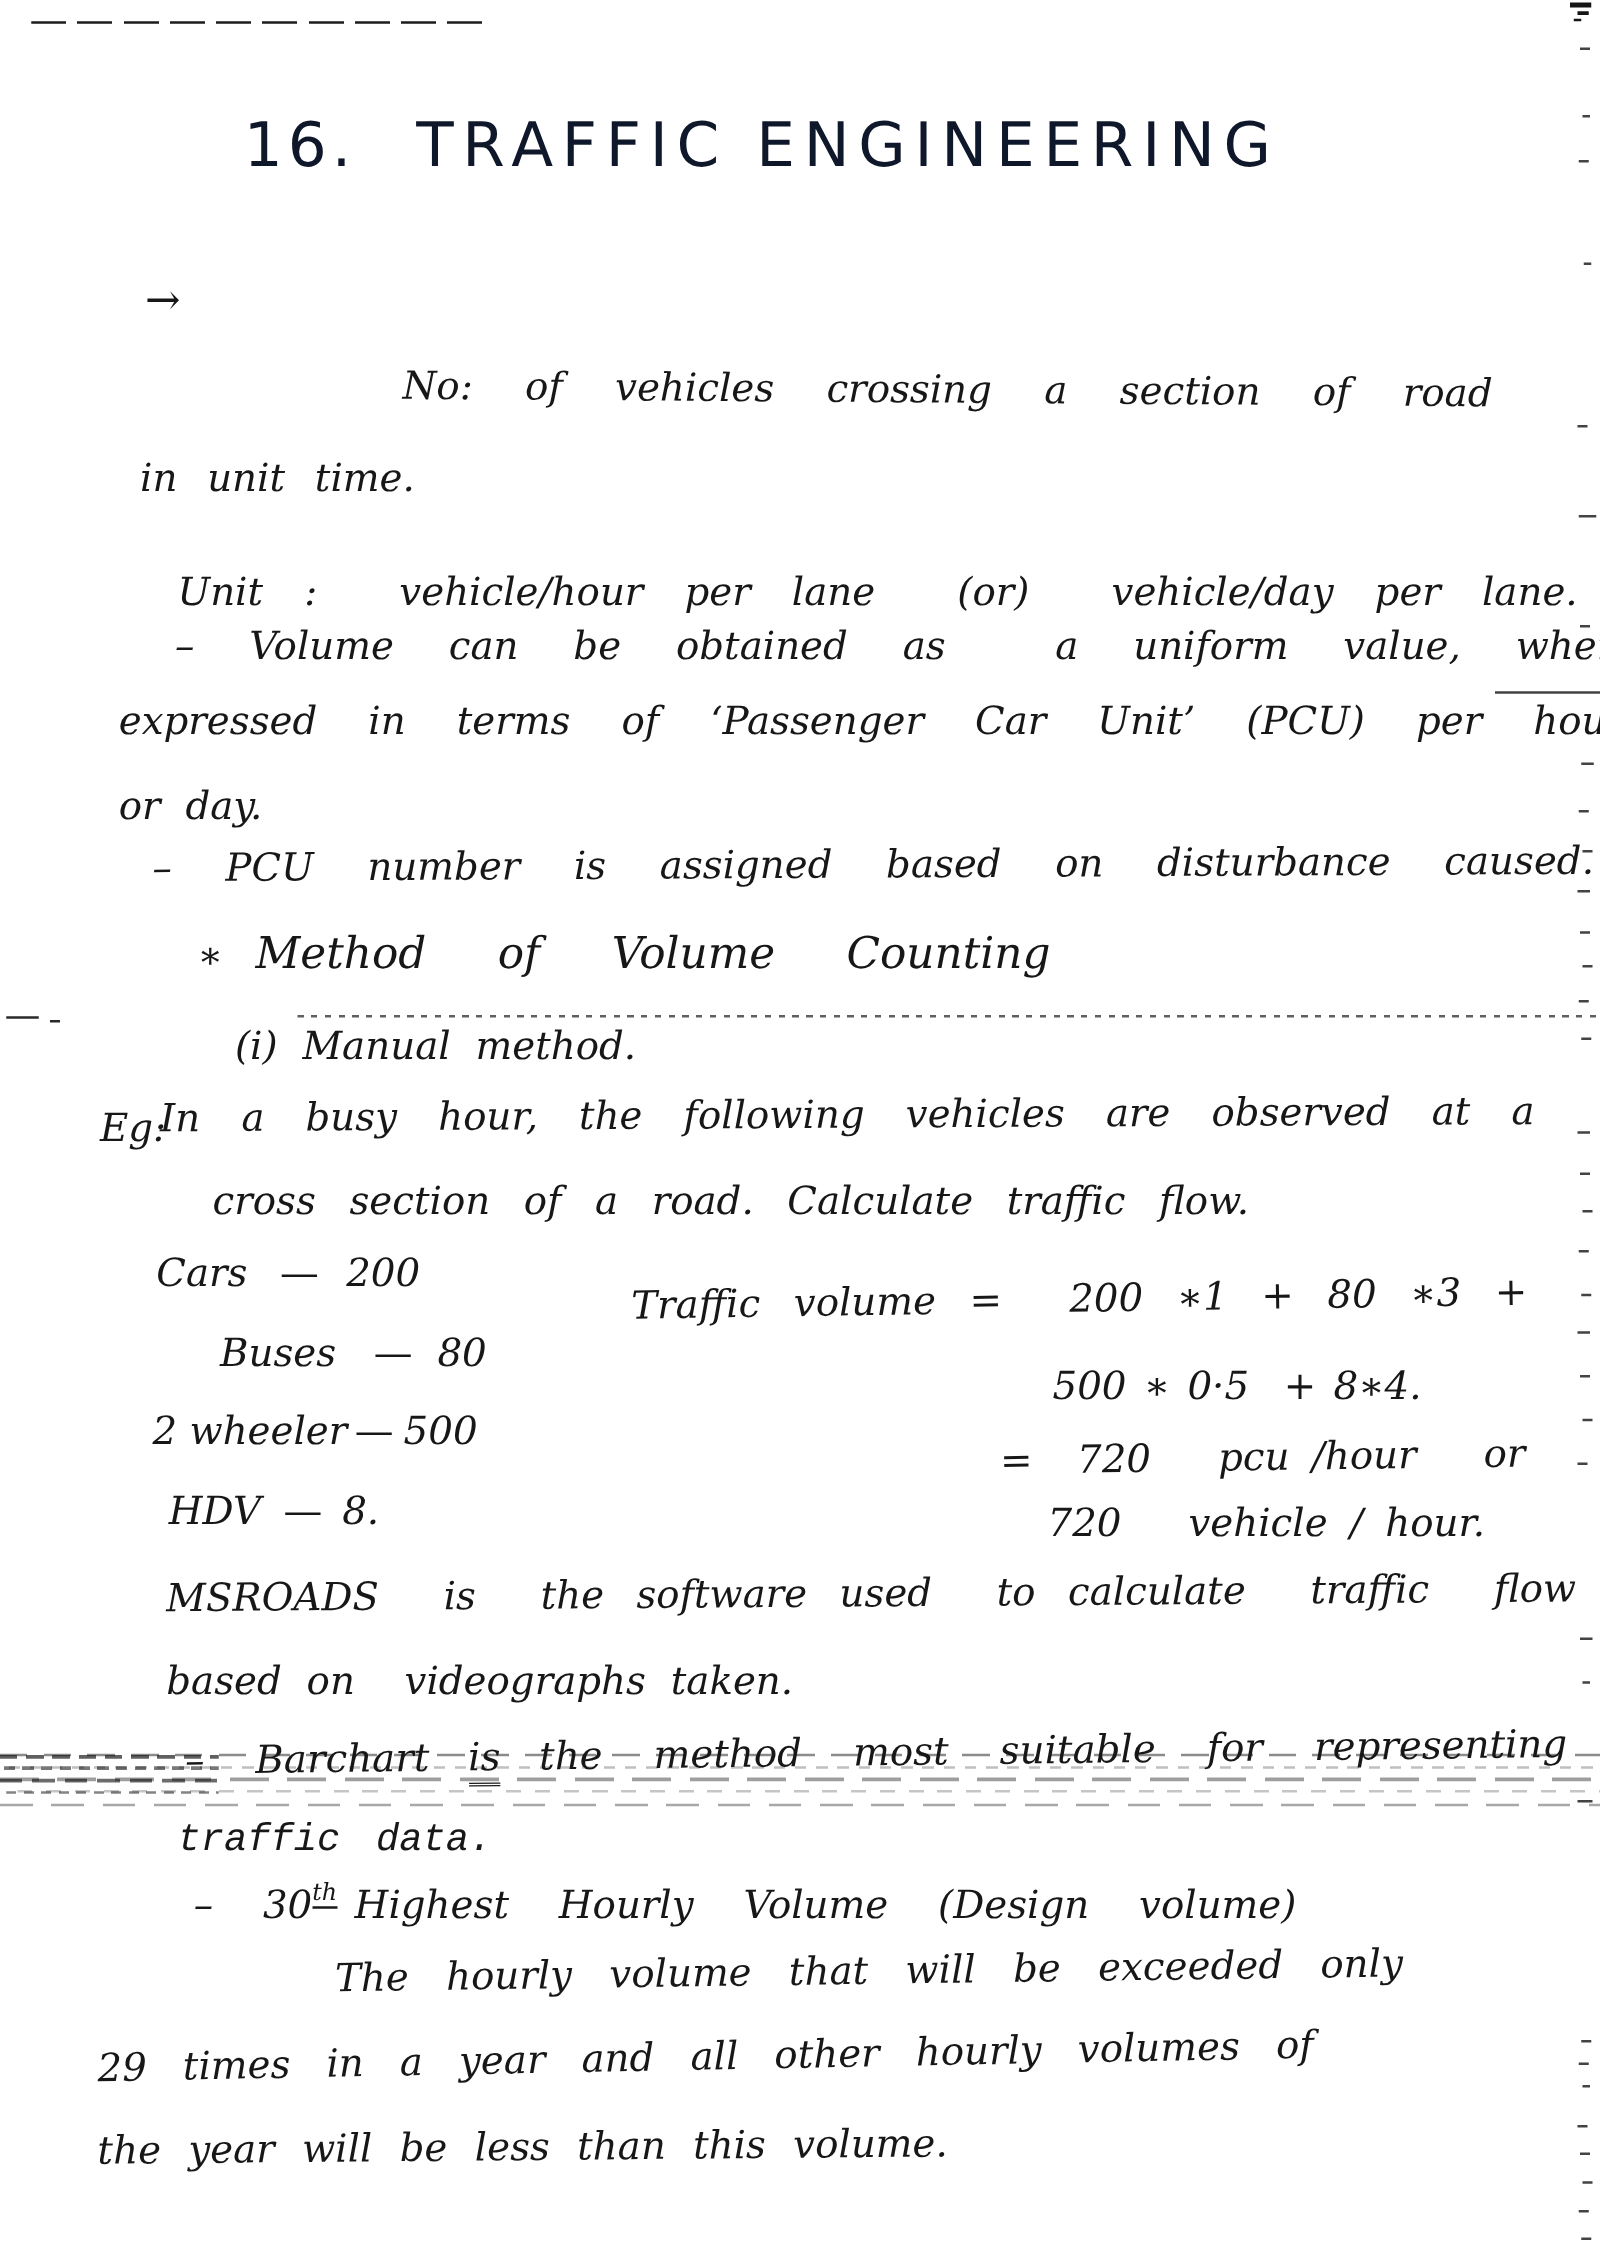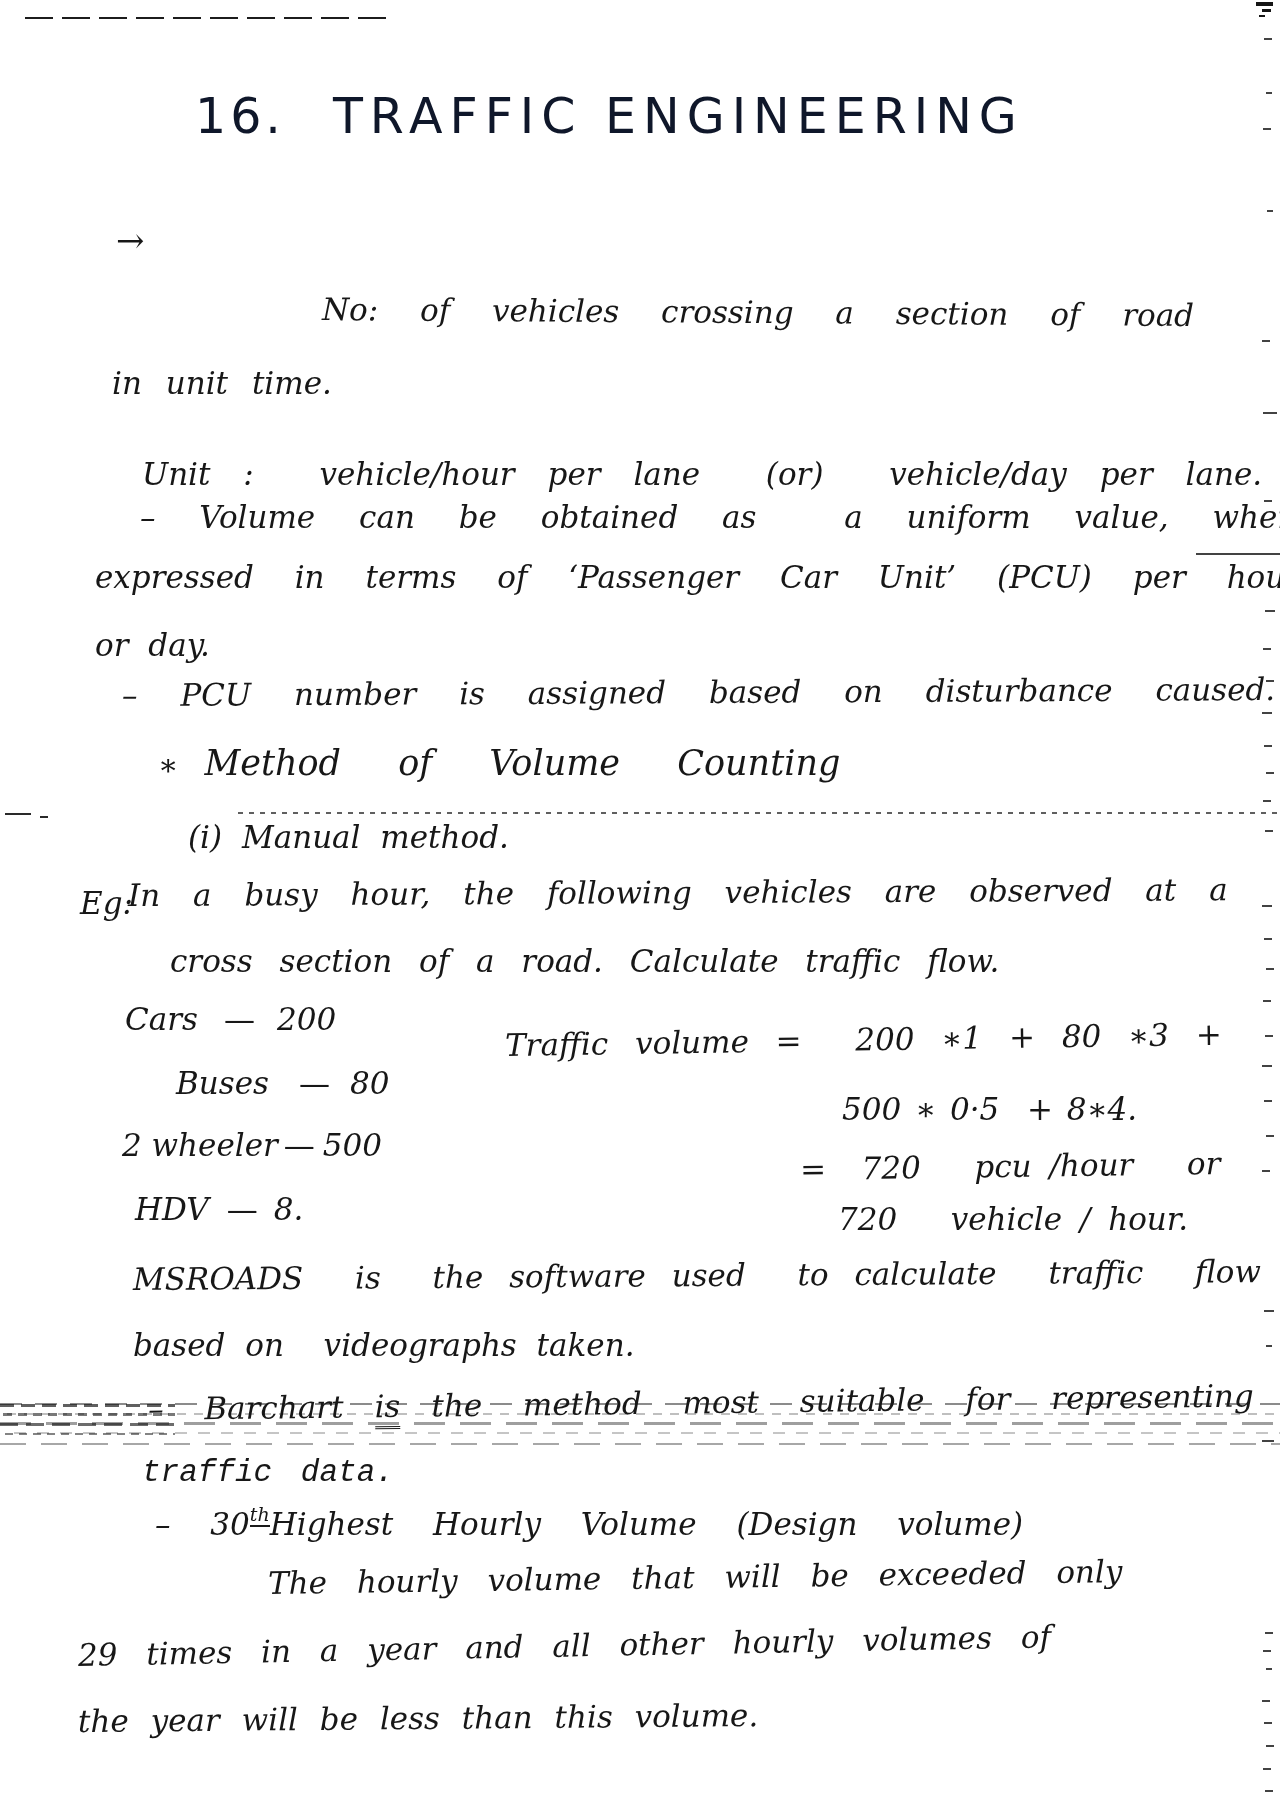--- a/index.html
+++ b/index.html
@@ -60,21 +60,21 @@
   .l-calc1{left:505px;top:1028px;word-spacing:17px;transform:rotate(-0.9deg);}
   .l-calc2{left:842px;top:1092px;word-spacing:4px;}
   .l-calc3{left:800px;top:1152px;word-spacing:8px;transform:rotate(-0.8deg);}
   .l-calc4{left:838px;top:1202px;word-spacing:8px;}
   .l-ms1{left:133px;top:1262px;word-spacing:16px;transform:rotate(-0.4deg);}
   .l-ms2{left:133px;top:1328px;word-spacing:10px;}
   .l-barchart{left:148px;top:1392px;word-spacing:31px;transform:rotate(-0.7deg);}
   .l-barchart .u{border-bottom:3px double #1a1a1a;padding-bottom:2px;margin:12px 31px;}
   .l-trafficdata{left:142px;top:1456px;word-spacing:10px;font-family:Liberation Mono, monospace;}
   .l-thirty{left:155px;top:1504px;word-spacing:30px;}
-  .l-thirty .sup{font-size:19px;vertical-align:14px;border-bottom:2px solid #1a1a1a;}
+  .l-thirty .sup{font-size:19px;vertical-align:14px;border-bottom:2px solid #1a1a1a;margin-right:14px;}
   .l-hv1{left:268px;top:1566px;word-spacing:20px;transform:rotate(-0.8deg);}
   .l-hv2{left:78px;top:1638px;word-spacing:19px;transform:rotate(-1.1deg);}
   .l-hv3{left:78px;top:1704px;word-spacing:12px;transform:rotate(-0.5deg);}
 
   
   .top-dash{
     position:absolute;left:25px;top:17px;width:365px;height:2px;
     background:repeating-linear-gradient(90deg,#1c1c1c 0 28px,transparent 28px 37px);
   }
   .corner-mark{position:absolute;background:#151515;}

